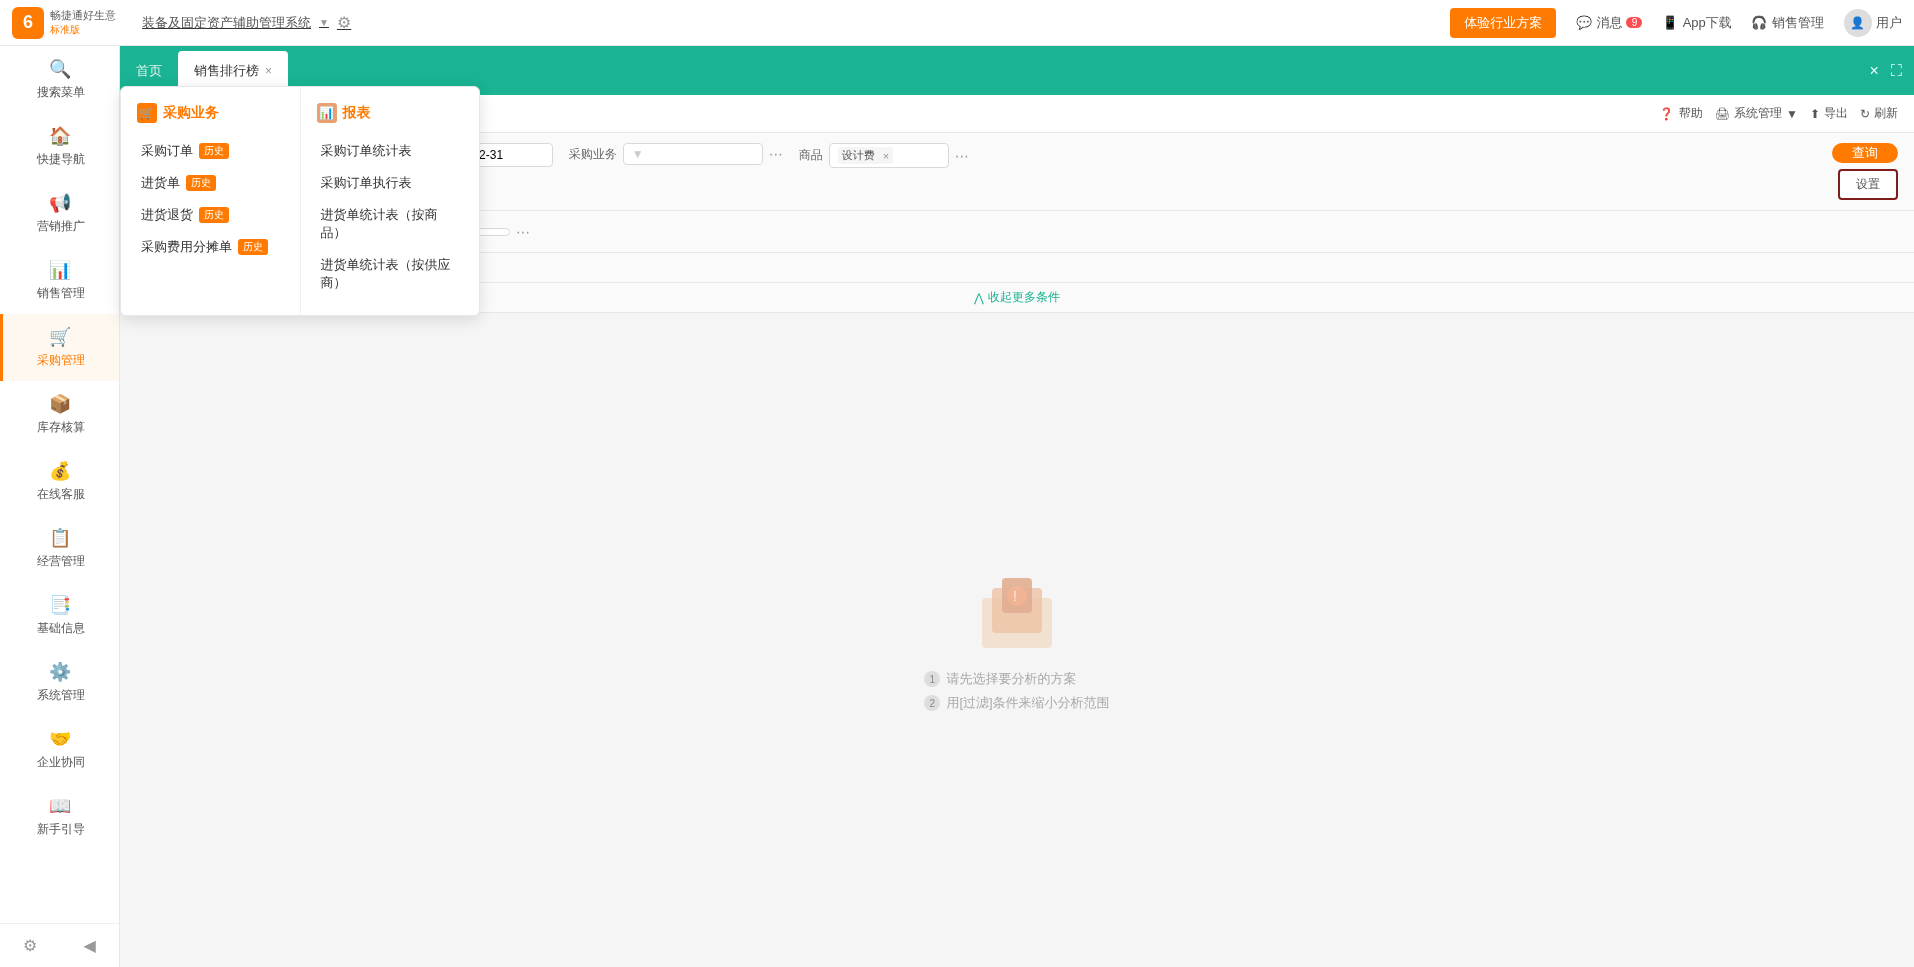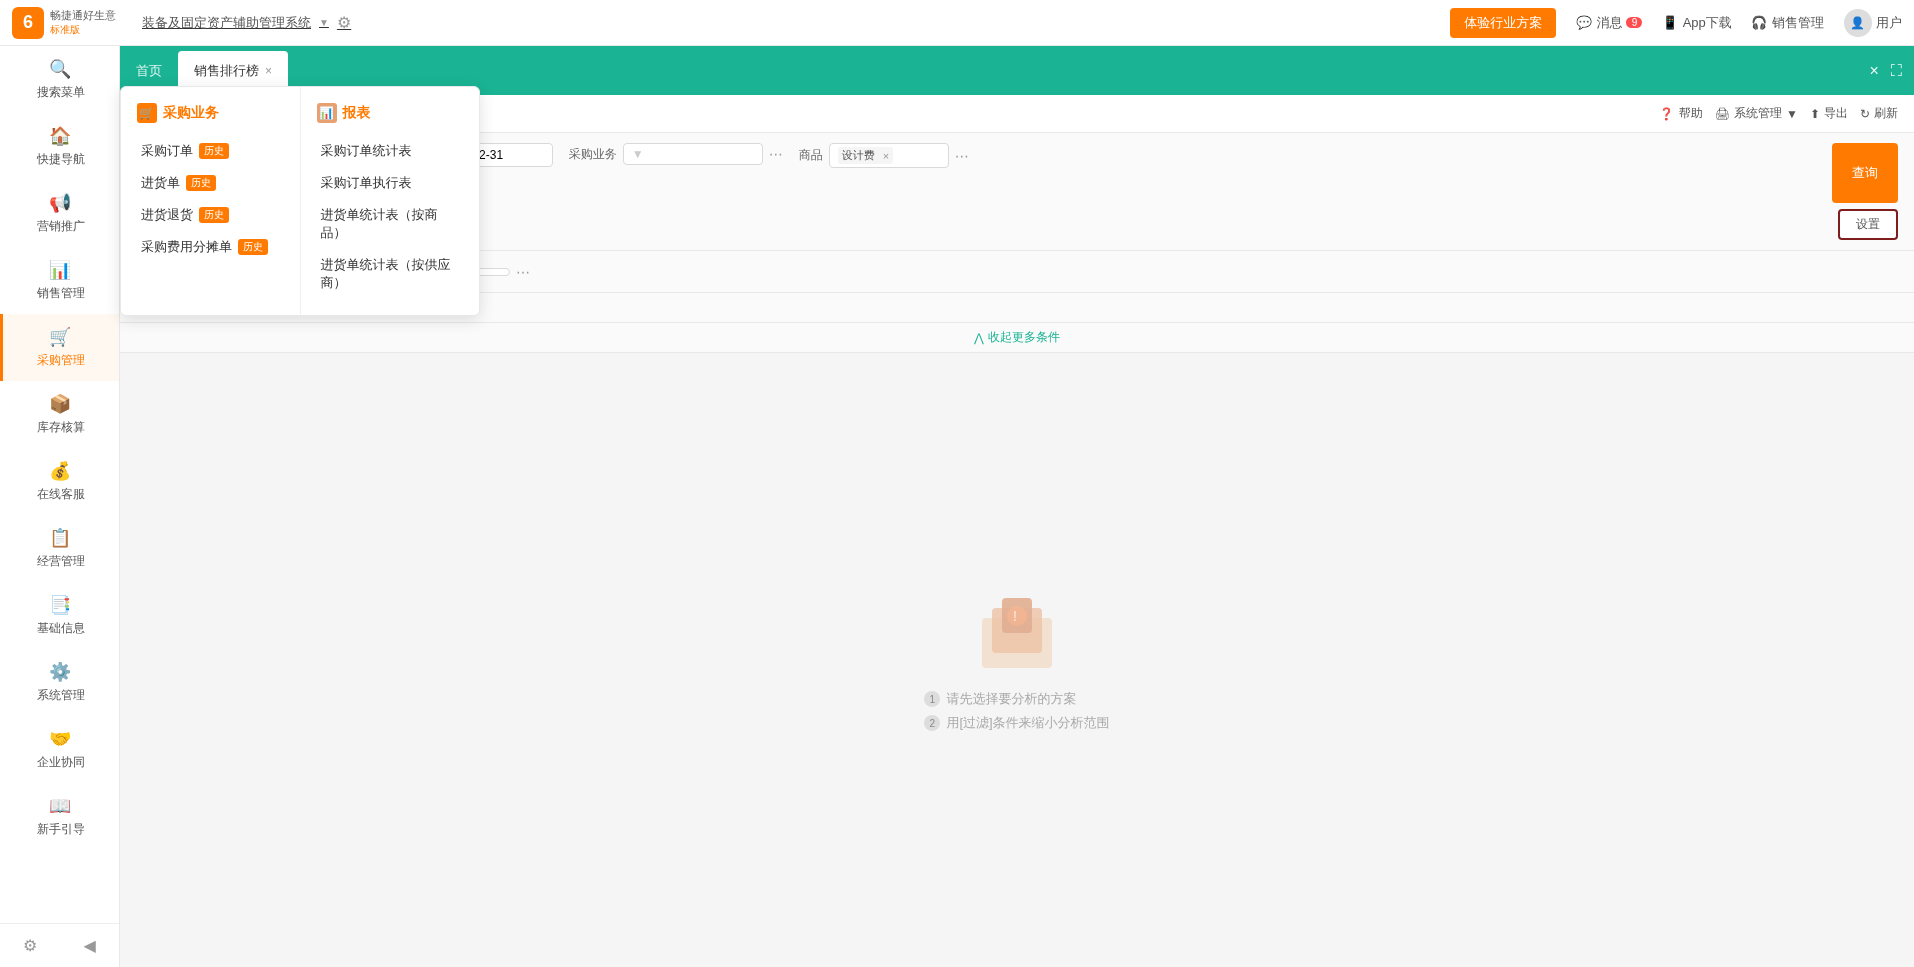--- a/index.html
+++ b/index.html
@@ -240,22 +240,22 @@
       color: #1ab394;
       font-size: 12px;
       gap: 4px;
       background: #fafafa;
       border-bottom: 1px solid #e8e8e8;
     }
     .btn-query {
       background: #ff7a00;
       color: #fff;
       border: none;
-      border-radius: 4px;
-      padding: 21px 20px;
+      border-radius: 12px;
+      padding: 1px 20px;
       font-size: 13px;
       cursor: pointer;
     }
     .btn-settings {
       background: #fff;
       color: #555;
       border: 2px solid #7f1d1d;
       border-radius: 4px;
       padding: 5px 16px;
       font-size: 12px;

